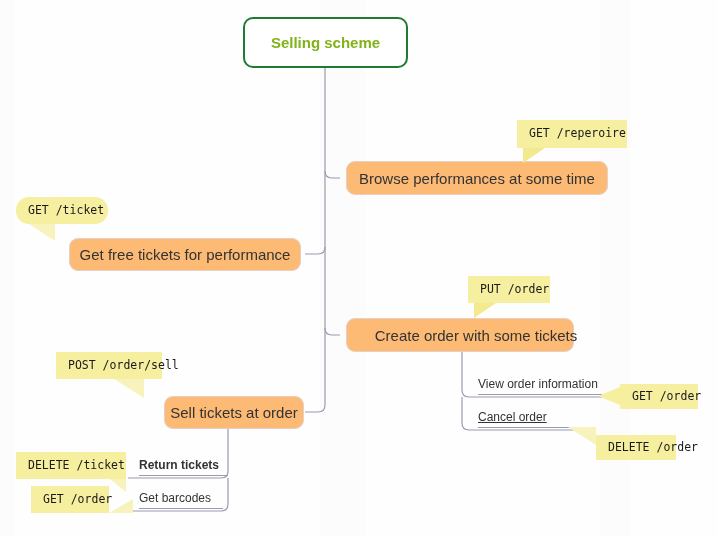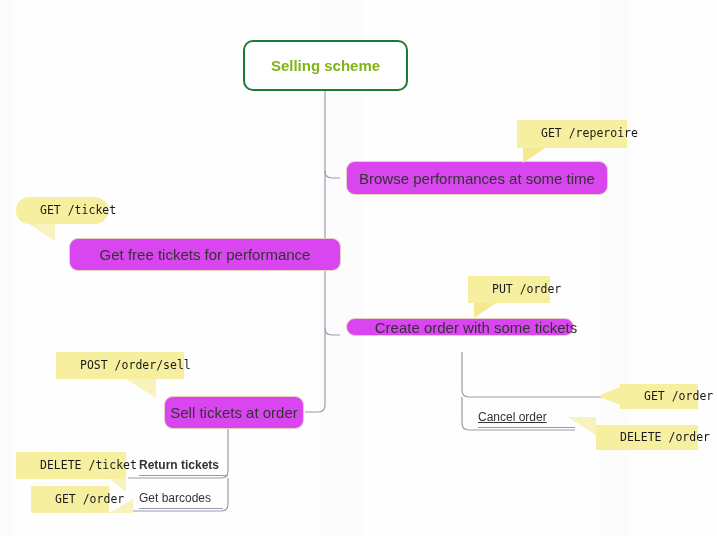--- a/index.html
+++ b/index.html
@@ -13,37 +13,36 @@
 
   
   .band{position:absolute;top:0;height:536px;background:#fcfcfc;}
 
   svg.wires{position:absolute;left:0;top:0;width:717px;height:536px;pointer-events:none;}
 
   
   .node{
     position:absolute;
     box-sizing:border-box;
-    background:#d946ef;
+    background:#fdba74;
     border:1px solid #e8cfc6;
     border-radius:9px;
     color:#333333;
     font-size:15px;
     line-height:1;
     display:flex;align-items:center;justify-content:center;
     white-space:nowrap;
   }
   .node.root{
     background:#ffffff;
     border:2px solid #1f7a33;
     border-radius:10px;
     color:#7fb318;
     font-weight:bold;
     font-size:15px;
-    margin-top:23px;
   }
 
   
   .leaf{
     position:absolute;
     font-size:12px;
     color:#333333;
     white-space:nowrap;
     line-height:1;
     padding-bottom:4px;
@@ -55,21 +54,21 @@
   .note{
     position:absolute;
     background:#f7efa0;
     color:#1a1a1a;
     font-family:"DejaVu Sans Mono", monospace;
     font-size:11.5px;
     line-height:1;
     white-space:nowrap;
     display:flex;align-items:center;
     box-sizing:border-box;
-    padding:0 24px;
+    padding:0 12px;
   }
   .note .tail{
     position:absolute;
     width:0;height:0;
     border-style:solid;
   }
   
   .tail-dr{
     left:14%;bottom:-17px;
     border-width:17px 0 0 26px;
@@ -129,53 +128,56 @@
   </div>
 
   <div class="node" style="left:346px;top:161px;width:262px;height:34px;">
     <span>Browse performances at some time</span>
   </div>
   <div class="note" style="left:517px;top:120px;width:110px;height:28px;">
     <span>GET /reperoire</span>
     <span class="tail tail-dl"></span>
   </div>
 
-  <div class="node" style="left:69px;top:238px;width:272px;height:33px;">
+  <div class="node" style="left:69px;top:238px;width:232px;height:33px;">
     <span>Get free tickets for performance</span>
   </div>
   <div class="note" style="left:16px;top:197px;width:92px;height:27px;border-radius:13px;">
     <span>GET /ticket</span>
     <span class="tail tail-dr"></span>
   </div>
 
-  <div class="node" style="left:346px;top:318px;width:228px;height:18px;padding-left:32px;">
+  <div class="node" style="left:346px;top:318px;width:228px;height:34px;padding-left:32px;">
     <span>Create order with some tickets</span>
   </div>
   <div class="note" style="left:468px;top:276px;width:82px;height:27px;">
     <span>PUT /order</span>
     <span class="tail tail-dl"></span>
   </div>
 
+  <div class="leaf" style="left:478px;top:378px;width:124px;">
+    <span>View order information</span>
+  </div>
   <div class="note" style="left:620px;top:384px;width:78px;height:25px;">
     <span>GET /order</span>
     <span class="tail tail-l" style="top:3px;"></span>
   </div>
 
   <div class="leaf" style="left:478px;top:411px;width:97px;text-decoration:underline;">
     <span>Cancel order</span>
   </div>
-  <div class="note" style="left:596px;top:425px;width:102px;height:25px;">
+  <div class="note" style="left:596px;top:435px;width:80px;height:25px;">
     <span>DELETE /order</span>
     <span class="tail tail-ld" style="left:-28px;top:-8px;border-width:0 28px 18px 0;"></span>
   </div>
 
   <div class="node" style="left:164px;top:396px;width:140px;height:33px;">
     <span>Sell tickets at order</span>
   </div>
-  <div class="note" style="left:56px;top:352px;width:128px;height:27px;">
+  <div class="note" style="left:56px;top:352px;width:106px;height:27px;">
     <span>POST /order/sell</span>
     <span class="tail tail-dr" style="left:55%;bottom:-19px;border-width:19px 0 0 30px;"></span>
   </div>
 
   <div class="leaf" style="left:139px;top:459px;width:89px;font-weight:bold;">
     <span>Return tickets</span>
   </div>
   <div class="note" style="left:16px;top:452px;width:110px;height:27px;">
     <span>DELETE /ticket</span>
     <span class="tail tail-dr" style="left:auto;right:0px;bottom:-13px;border-width:13px 0 0 16px;"></span>

